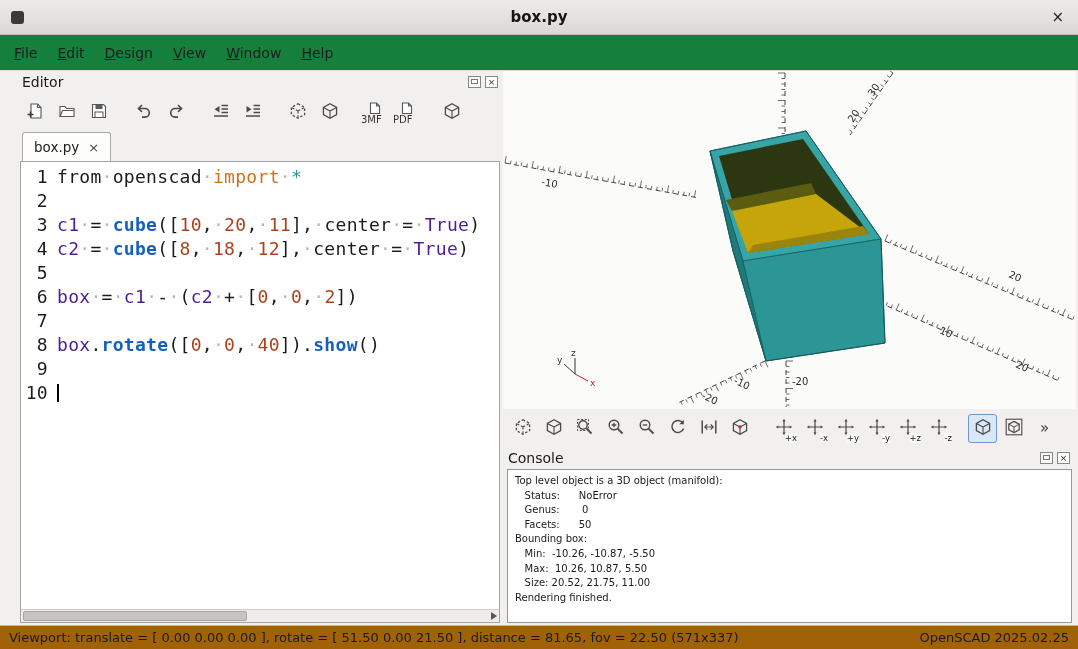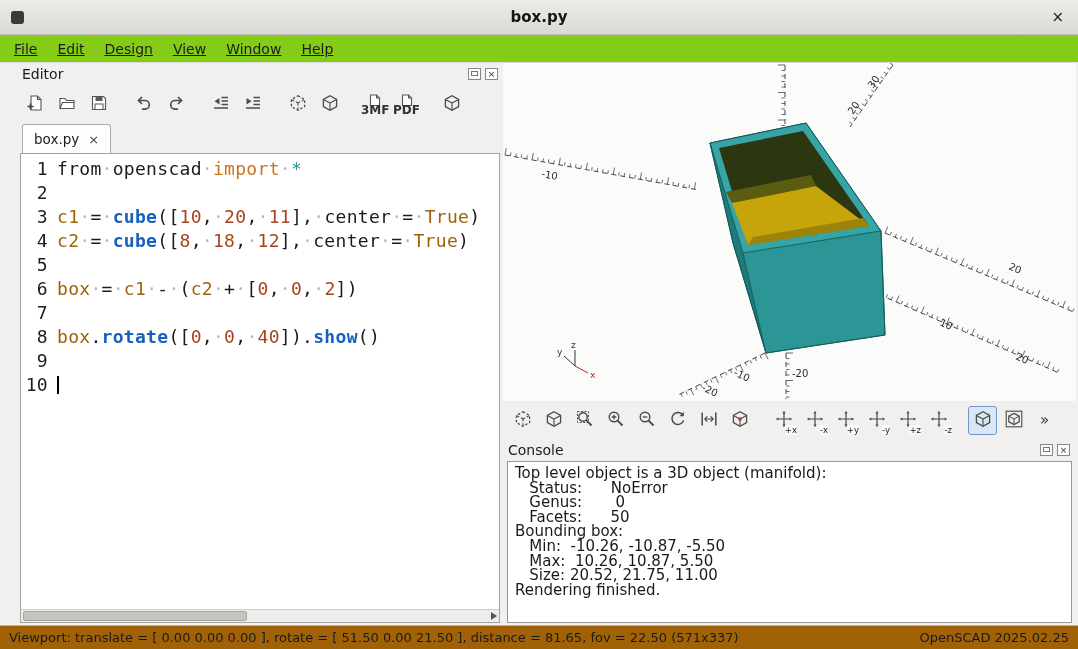--- a/index.html
+++ b/index.html
@@ -11,60 +11,60 @@
   
   .titlebar { height:35px; flex:none; background:linear-gradient(#ecebe8,#dbd9d5);
     border-bottom:1px solid #bfbdb9; position:relative; display:flex; align-items:center; }
   .appicon { width:13px; height:13px; margin-left:11px; background:#3a3a3a; border-radius:3px; }
   .titlebar .title { position:absolute; left:0; right:0; text-align:center;
     font-weight:bold; font-size:15px; color:#151515; }
   .titlebar .close { position:absolute; right:14px; top:8px; font-size:15px; color:#222;
     cursor:default; line-height:18px; }
 
   
-  .menubar { height:28px; flex:none; background:#84cc16; border-bottom:1px solid #dddbd7;
-    display:flex; align-items:center; padding-left:4px;text-decoration:underline; }
+  .menubar { height:36px; flex:none; background:#15803d; border-bottom:1px solid #dddbd7;
+    display:flex; align-items:center; padding-left:4px; }
   .menu-item { padding:3px 10px; font-size:14px; color:#1c1c1c; }
 
   .main { flex:1; display:flex; min-height:0; }
 
   
   .left { width:503px; flex:none; display:flex; flex-direction:column; padding:0 3px 2px 20px; }
   .panel-head { height:22px; flex:none; display:flex; align-items:center; font-size:14px; padding:0 2px; }
   .panel-head .spacer { flex:1; }
   .winbtn { width:13px; height:12px; border:1px solid #8a8884; background:#fcfcfb;
     font-size:9px; line-height:10px; text-align:center; color:#333; margin-left:4px; }
   .winbtn-inner { display:block; width:7px; height:5px; border:1px solid #777; margin:2px auto 0; }
 
   .toolbar { height:38px; flex:none; display:flex; align-items:center; gap:3px; }
   .tbtn, .vbtn { width:29px; height:29px; border:1px solid transparent; border-radius:3px;
     display:flex; align-items:center; justify-content:center; position:relative; flex:none; }
   .grp { margin-left:13px; }
   .vbtn.selected { background:#d9e7f6; border:1px solid #7097c8; }
   .doclabel { position:absolute; bottom:1px; left:0; right:0; text-align:left;
-    font-size:12px; font-weight:bold; color:#333; letter-spacing:0; }
+    font-size:10px; font-weight:normal; color:#333; letter-spacing:0; }
   .axlabel { position:absolute; bottom:-1px; right:0px; font-size:8.5px; color:#222; background:rgba(255,255,255,.6); }
   .ovf span { font-size:15px; color:#333; }
 
   .tabbar { height:30px; flex:none; display:flex; align-items:flex-end; padding-left:2px; }
   .tab { height:29px; background:#fdfdfc; border:1px solid #aeaca8; border-bottom:none;
     border-radius:3px 3px 0 0; display:flex; align-items:center; gap:9px; padding:0 11px; font-size:13.5px; }
   .tabclose { font-size:13px; color:#444; }
 
   .editor-box { flex:1; min-height:0; border:1px solid #a5a39f; background:#ffffff;
     display:flex; flex-direction:column; }
   .code-area { flex:1; overflow:hidden; padding-top:3px;
     font-family:"DejaVu Sans Mono","Liberation Mono",monospace; font-size:18px;
     letter-spacing:0.3px; line-height:24px; }
   .code-line { display:flex; height:24px; white-space:pre; }
   .lnum { width:36px; flex:none; text-align:right; padding-right:9px; color:#1c1c1c; }
   .ctext { white-space:pre; }
   .seg-p { color:#1b1b1b; }
   .seg-w { color:#b7b7b7; }
-  .seg-v { color:#a16207; }
+  .seg-v { color:#4c1d95; }
   .seg-f { color:#1560bd;font-weight:bold; }
   .seg-n { color:#a8431d; }
   .seg-k { color:#d0711c; }
   .seg-o { color:#2a9090; }
   .seg-caret { display:inline-block; width:2px; height:18px; background:#000; vertical-align:-3px; }
 
   .hscroll { height:13px; flex:none; background:#eeedec; border-top:1px solid #cfcdc9; position:relative; }
   .hthumb { position:absolute; left:2px; top:1px; height:10px; width:224px;
     background:#c6c4c1; border:1px solid #a8a6a2; border-radius:2px; }
   .harrow { position:absolute; right:2px; top:2px; width:0; height:0;
@@ -74,21 +74,21 @@
   .right { flex:1; display:flex; flex-direction:column; min-width:0; padding-right:2px; }
   .viewport { height:338px; flex:none; background:#fbfbfa; position:relative; }
   .scene { width:100%; height:100%; display:block; }
   .tick-label { font-size:10px; fill:#2a2a2a; font-family:"DejaVu Sans",sans-serif; }
   .axtext { font-size:9px; fill:#333; font-family:"DejaVu Sans",sans-serif; }
   .axred { fill:#c22222; }
 
   .vtoolbar { height:38px; flex:none; display:flex; align-items:center; gap:2px; padding-left:5px; }
   .console-head { padding-left:5px; padding-right:6px; }
   .console-box { flex:1; min-height:0; margin:0 4px 2px 4px; border:1px solid #999792;
-    background:#fff; font-size:15px; line-height:14.6px; padding:4px 7px;
+    background:#fff; font-size:10px; line-height:14.6px; padding:4px 7px;
     overflow:hidden; }
   .console-line { white-space:pre; }
 
   
   .statusbar { height:24px; flex:none; border-top:1px solid #b8b6b2; background:#a16207;
     display:flex; align-items:center; justify-content:space-between; padding:0 9px; font-size:13px; }
 </style>
 </head>
 <body>
 

